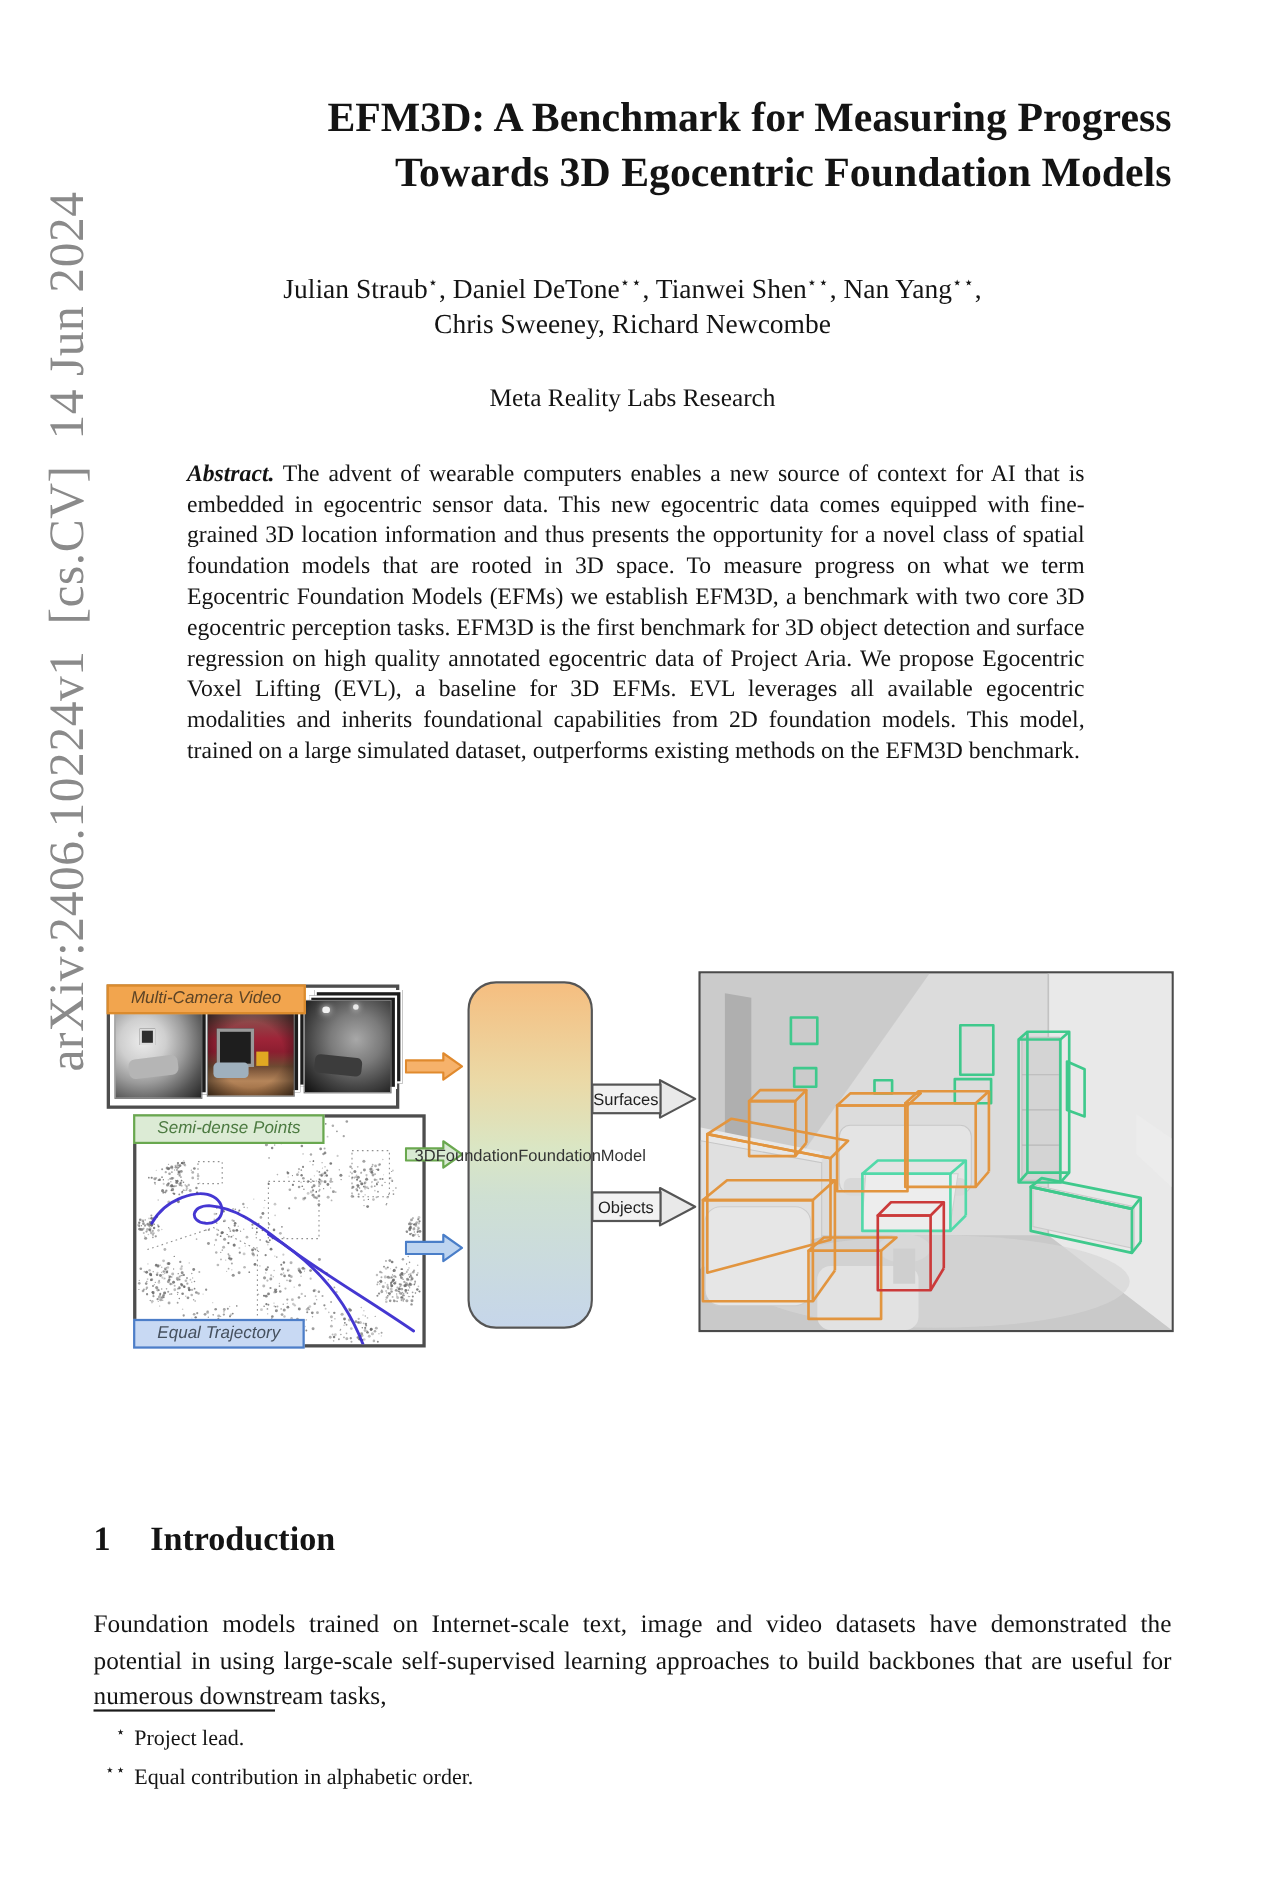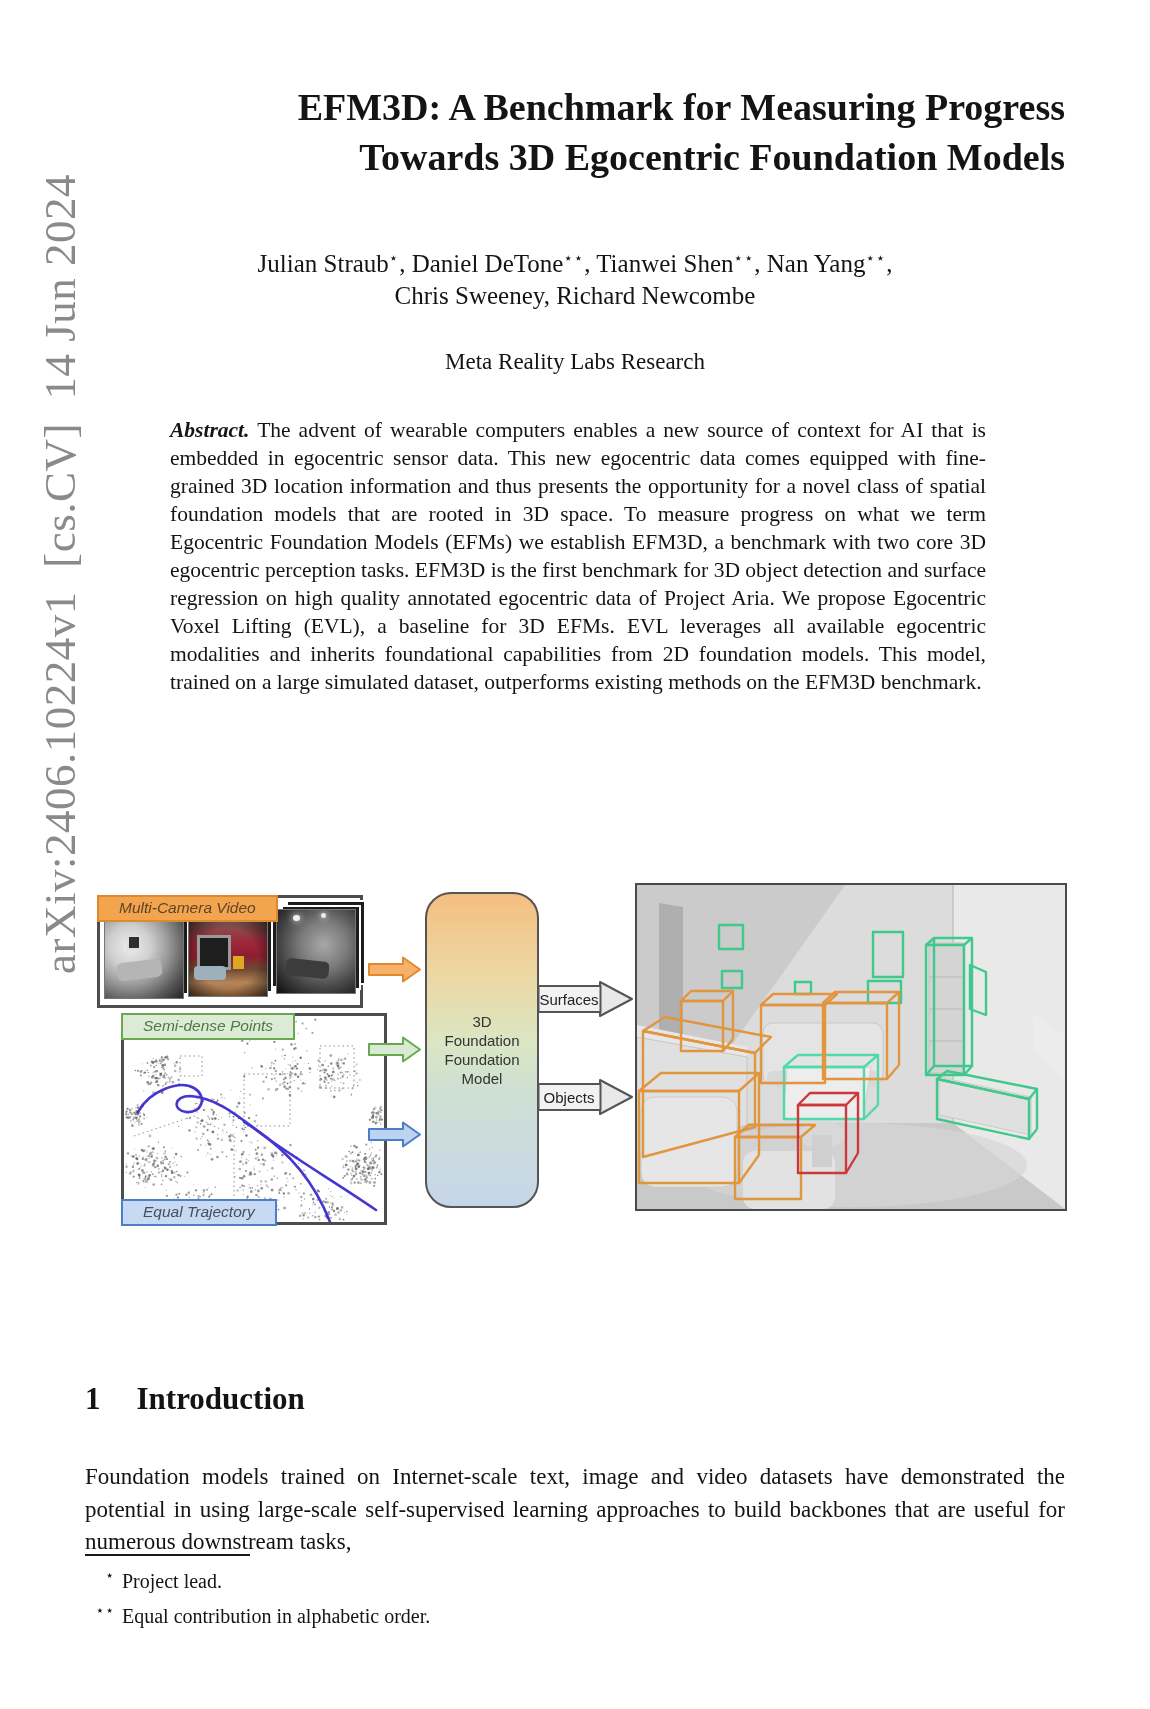--- a/index.html
+++ b/index.html
@@ -52,21 +52,21 @@
   .d-box{left:56%;top:52%;width:14%;height:16%;background:#e0a822;}
   .d-couch{left:6%;top:64%;width:42%;height:17%;background:#9fb0bd;border-radius:4px;}
   .d-l1{left:20%;top:6%;width:9%;height:7%;background:#f2f2f2;border-radius:50%;box-shadow:0 0 7px #fff;}
   .d-l2{left:56%;top:4%;width:7%;height:6%;background:#e9e9e9;border-radius:50%;box-shadow:0 0 6px #fff;}
   .d-dark{left:12%;top:60%;width:55%;height:20%;background:#3c3c3c;border-radius:5px;transform:rotate(6deg);}
 
   .in-arrow{position:absolute;left:283px;width:54px;height:27px;}
   .ia-orange{top:73px;} .ia-green{top:153px;} .ia-blue{top:238px;}
 
   .model-box{position:absolute;left:340px;top:9px;width:114px;height:316px;border:2px solid #555;
-             border-radius:26px;box-sizing:border-box;display:flex;flex-direction:column;
+             border-radius:26px;box-sizing:border-box;display:flex;flex-direction:row;
              align-items:center;justify-content:center;text-align:center;font-size:15px;line-height:19px;color:#333;
              background:linear-gradient(180deg,#F5BE80 0%,#EBD9A6 28%,#DAE6C4 48%,#CFE0D2 62%,#C6D6EA 100%);}
 
   .out-arrow{position:absolute;left:452px;width:98px;height:40px;}
   .oa-surfaces{top:96px;} .oa-objects{top:194px;}
 
   .scene{position:absolute;left:550px;top:0;width:432px;height:328px;border:2px solid #4a4a4a;
          box-sizing:border-box;background:#dcdcdc;}
 
   

